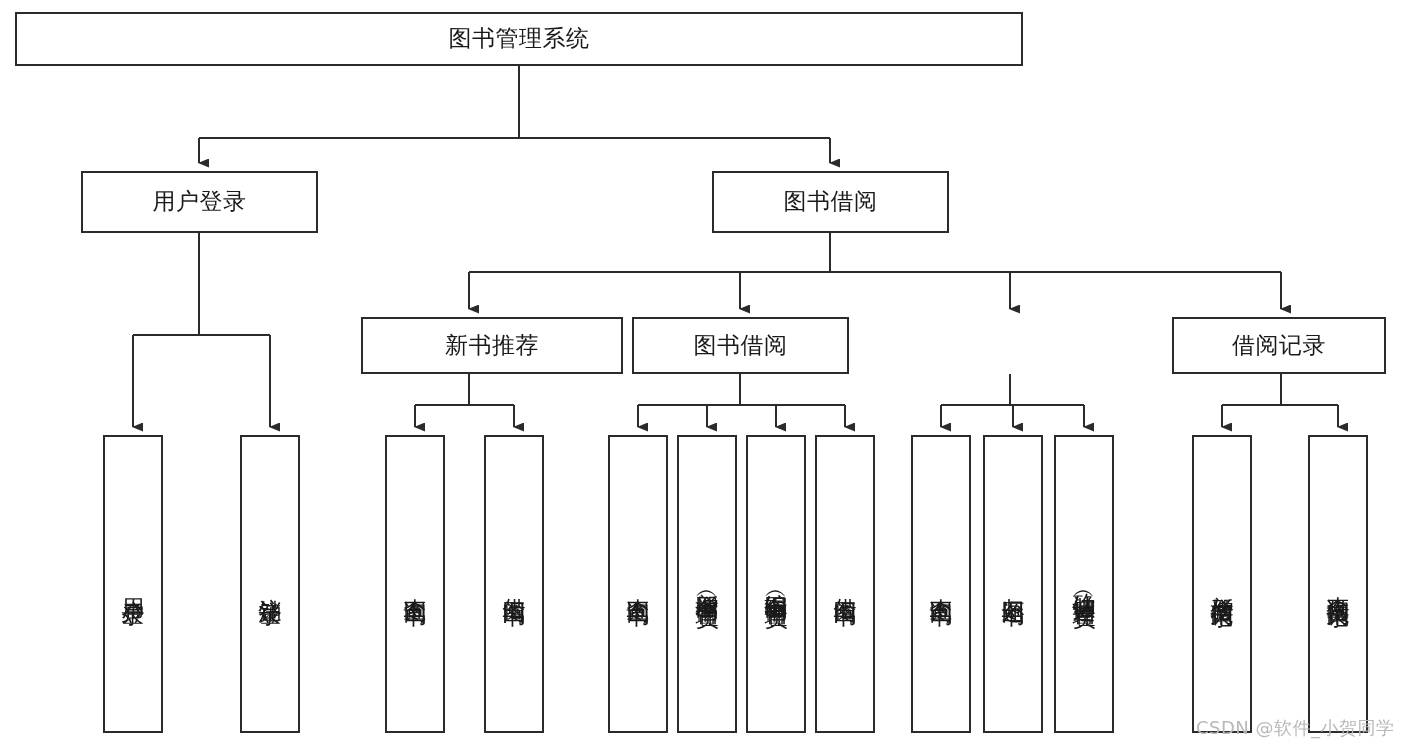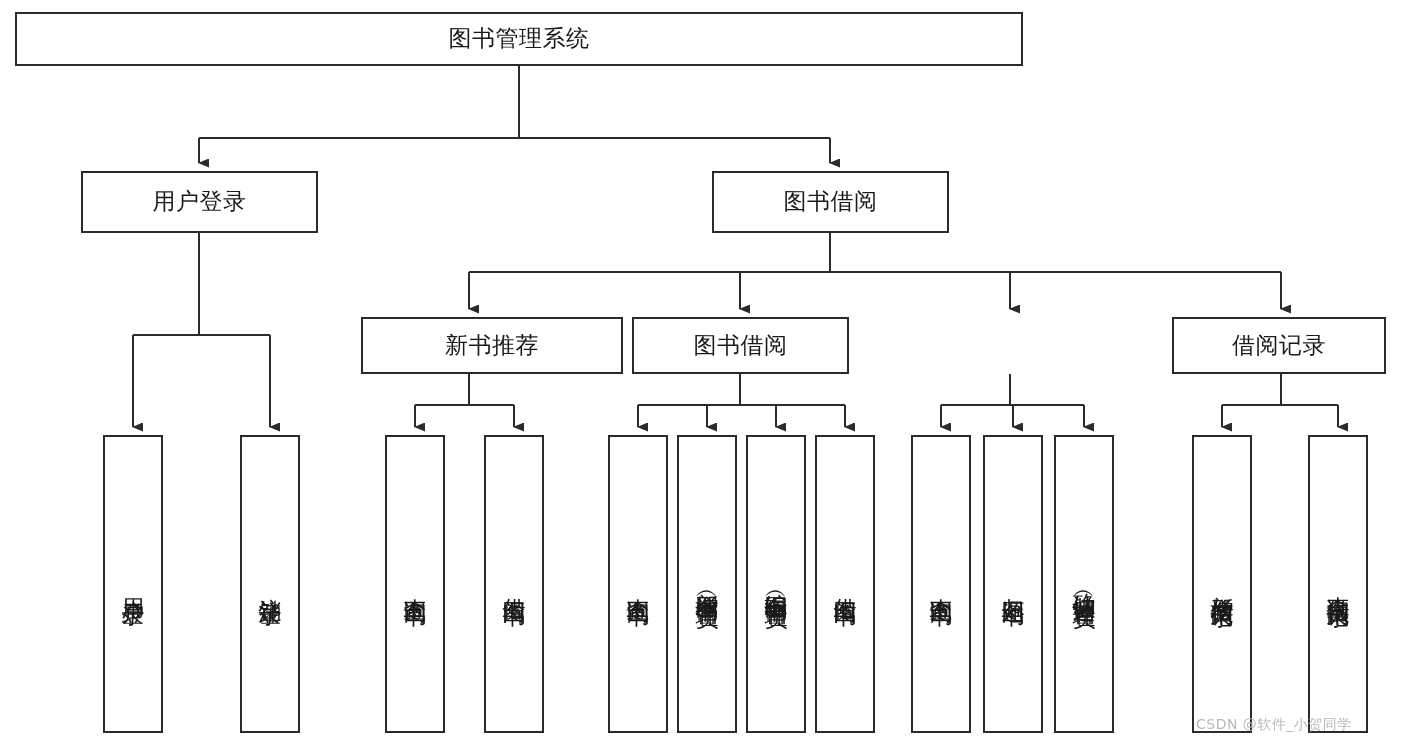--- a/index.html
+++ b/index.html
@@ -46,21 +46,21 @@
     color: #1a1a1a;
     writing-mode: vertical-rl;
     text-orientation: upright;
     letter-spacing: 2px;
     line-height: 1.0;
     white-space: nowrap;
     display: block;
   }
   .watermark {
     position: absolute;
-    font-size: 14px;
+    font-size: 18px;
     color: #b9b9b9;
     white-space: nowrap;
     letter-spacing: 0.5px;
   }
 </style>
 </head>
 <body>
 
 <div id="canvas">
 

